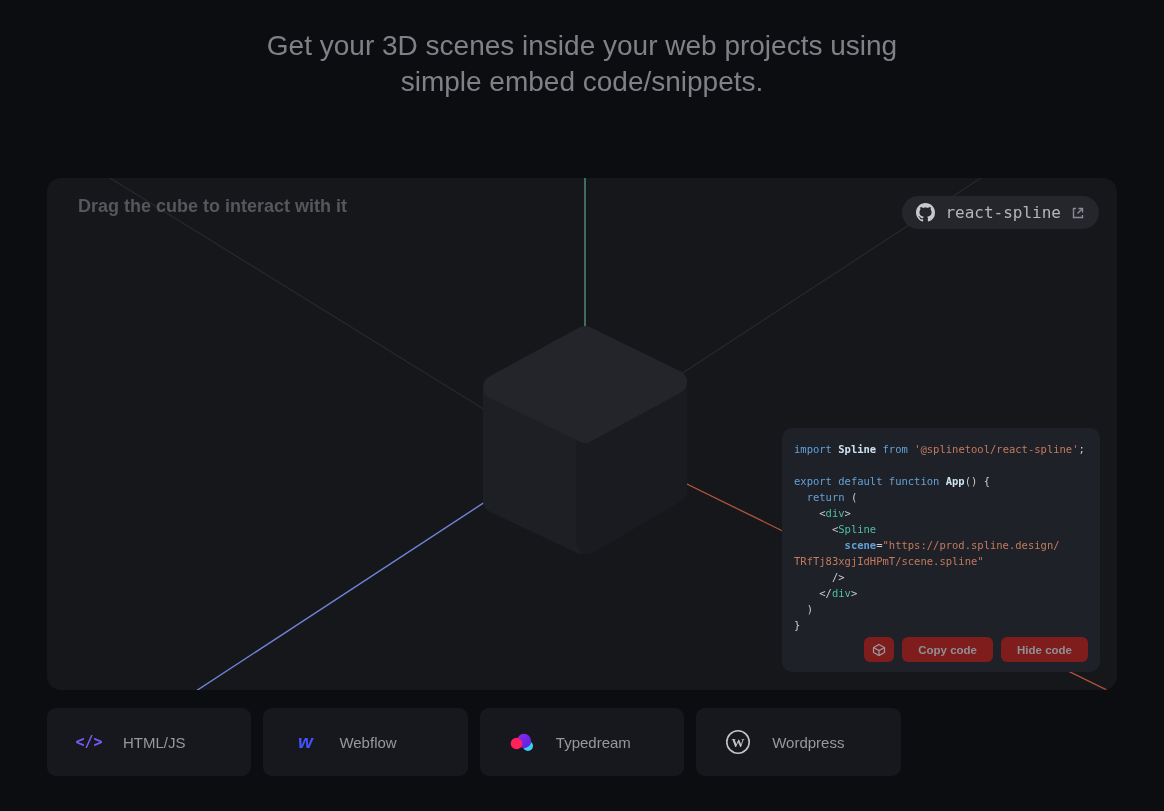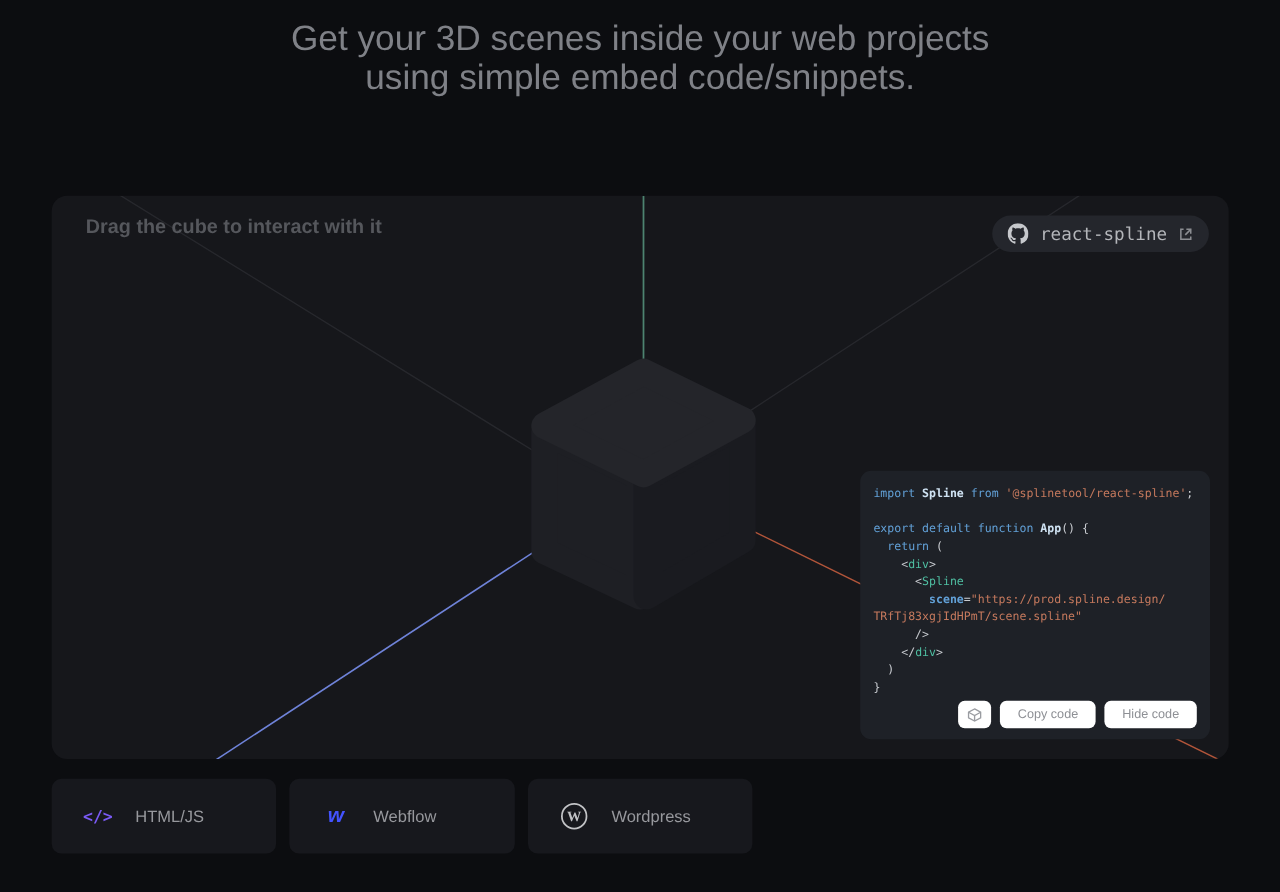--- a/index.html
+++ b/index.html
@@ -3,21 +3,21 @@
 <meta charset="utf-8">
 <style>
   * { margin:0; padding:0; box-sizing:border-box; }
   html,body { width:1164px; height:811px; background:#0c0d10; overflow:hidden; }
   body { font-family:"Liberation Sans", sans-serif; }
   .page { position:relative; width:1164px; height:811px; background:#0c0d10; }
 
   
   .hero { position:absolute; top:14px; left:0; width:100%; text-align:center; }
   .hero h1 { font-size:29px; font-weight:700; color:#d7d8db; letter-spacing:-0.3px; }
-  .hero p  { margin:2px auto 0; max-width:640px; font-size:32px; line-height:36px;
+  .hero p  { margin:14px auto 0; max-width:640px; font-size:28px; line-height:36px;
              color:#7f8187; font-weight:400; }
 
   
   .stage { position:absolute; left:47px; top:178px; width:1070px; height:512px;
            background:#16171b; border-radius:14px; overflow:hidden; }
   .scene-svg { position:absolute; inset:0; }
   .hint { position:absolute; left:31px; top:18px; font-size:18px; font-weight:600; color:#55575c; }
 
   .repo-pill { position:absolute; right:18px; top:18px; height:33px; display:flex; align-items:center;
                gap:10px; padding:0 14px; background:#24262c; border-radius:17px; cursor:pointer; }
@@ -30,22 +30,22 @@
                 background:#1e2127; border-radius:10px; padding:13px 12px 10px 12px; }
   .code-pre { font-family:"DejaVu Sans Mono", monospace; font-size:10.5px; line-height:16px;
               white-space:pre; color:#c9ccd1; }
   .tk-kw  { color:#62a1d8; }
   .tk-idb { color:#cfe2f2; font-weight:bold; }
   .tk-att { color:#62a1d8; font-weight:bold; }
   .tk-str { color:#c5795d; }
   .tk-tag { color:#4fbfa2; }
   .tk-pun { color:#c9ccd1; }
   .code-footer { position:absolute; right:12px; bottom:10px; display:flex; gap:8px; align-items:center; }
-  .cbtn { height:25px; background:#ffffff; border:none; border-radius:6px; color:#8e9095;
-          font-family:"Liberation Sans", sans-serif; font-size:11.5px; font-weight:400;
+  .cbtn { height:25px; background:#7f1d1d; border:none; border-radius:6px; color:#8e9095;
+          font-family:"Liberation Sans", sans-serif; font-size:11.5px; font-weight:700;
           padding:0 16px; cursor:pointer;margin-top:40px; }
   .cbtn.icon-only { width:30px; padding:0; display:flex; align-items:center; justify-content:center; }
   .cbtn.icon-only svg { width:14px; height:14px; stroke:#9a9ca1; fill:none; stroke-width:1.2; }
 
   
   .integrations { position:absolute; left:47px; top:708px; width:1070px; height:68px;
                   display:grid; grid-template-columns:repeat(5,1fr); gap:12px; }
   .int-btn { background:#17181d; border:none; border-radius:9px; display:flex; align-items:center;
              gap:16px; padding:0 0 0 24px; cursor:pointer; }
   .int-label { font-size:15px; font-weight:400; color:#97989d;text-align:right; }
@@ -123,20 +123,36 @@
     </button>
 
     <button class="int-btn">
       <span class="icon-slot">
           <span class="webflow-glyph">w</span>
         </span>
       <span class="int-label">Webflow</span>
     </button>
 
 
+    <button class="int-btn">
+      <span class="icon-slot">
+        <svg width="28" height="22" viewBox="0 0 28 22">
+          <defs>
+            <linearGradient id="tdgrad" x1="0" y1="0" x2="1" y2="1">
+              <stop offset="0" stop-color="#8b2cf5"></stop>
+                <stop offset="1" stop-color="#5b1fd8"></stop>
+            </linearGradient>
+          </defs>
+          <circle cx="20" cy="15" r="5" fill="#38d2f2"></circle>
+          <circle cx="16" cy="10" r="7.2" fill="url(#tdgrad)"></circle>
+          <circle cx="8.5" cy="12.5" r="5.8" fill="#ff2159"></circle>
+        </svg>
+      </span>
+      <span class="int-label">Typedream</span>
+    </button>
 
     <button class="int-btn">
       <span class="icon-slot">
         <svg width="26" height="26" viewBox="0 0 26 26">
           <circle cx="13" cy="13" r="11.2" fill="none" stroke="#c2c3c6" stroke-width="1.6"></circle>
           <text x="13" y="17.6" text-anchor="middle" font-family="Liberation Serif, serif" font-weight="bold" font-size="13" fill="#c2c3c6">W</text>
         </svg>
       </span>
       <span class="int-label">Wordpress</span>
     </button>

